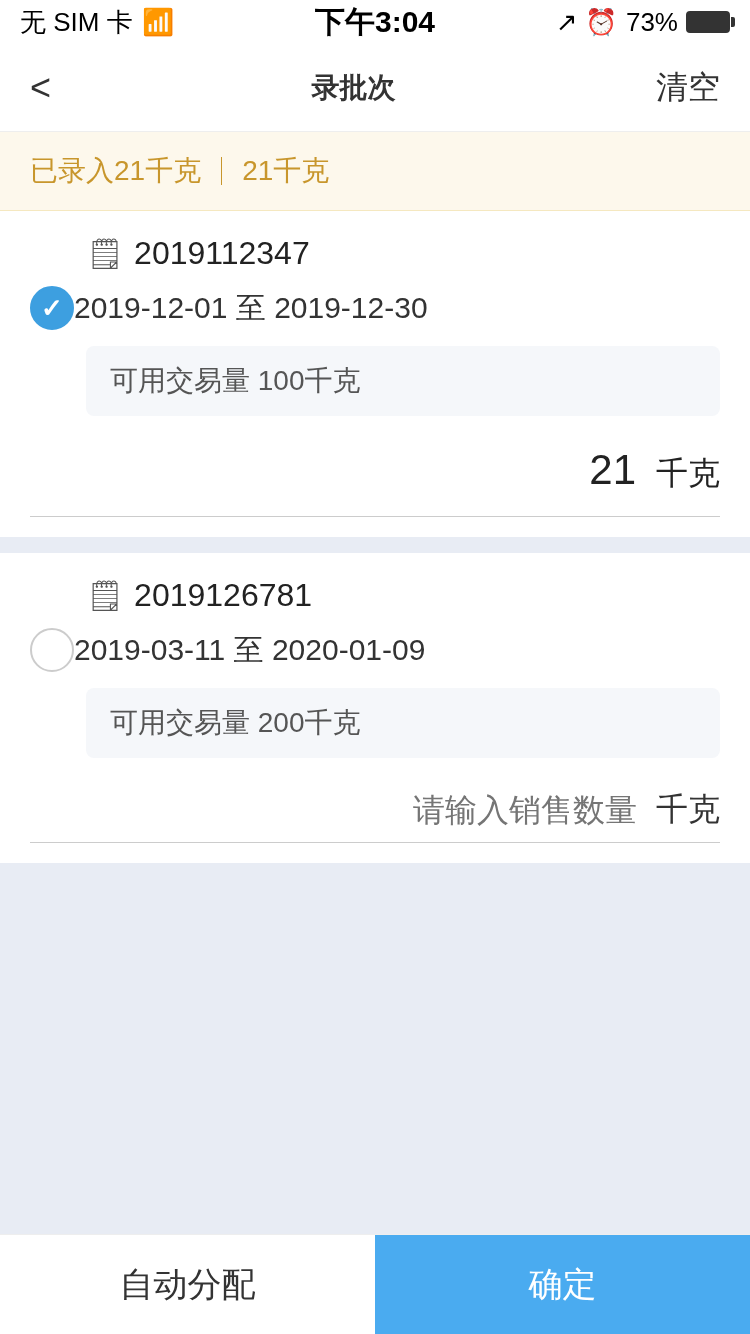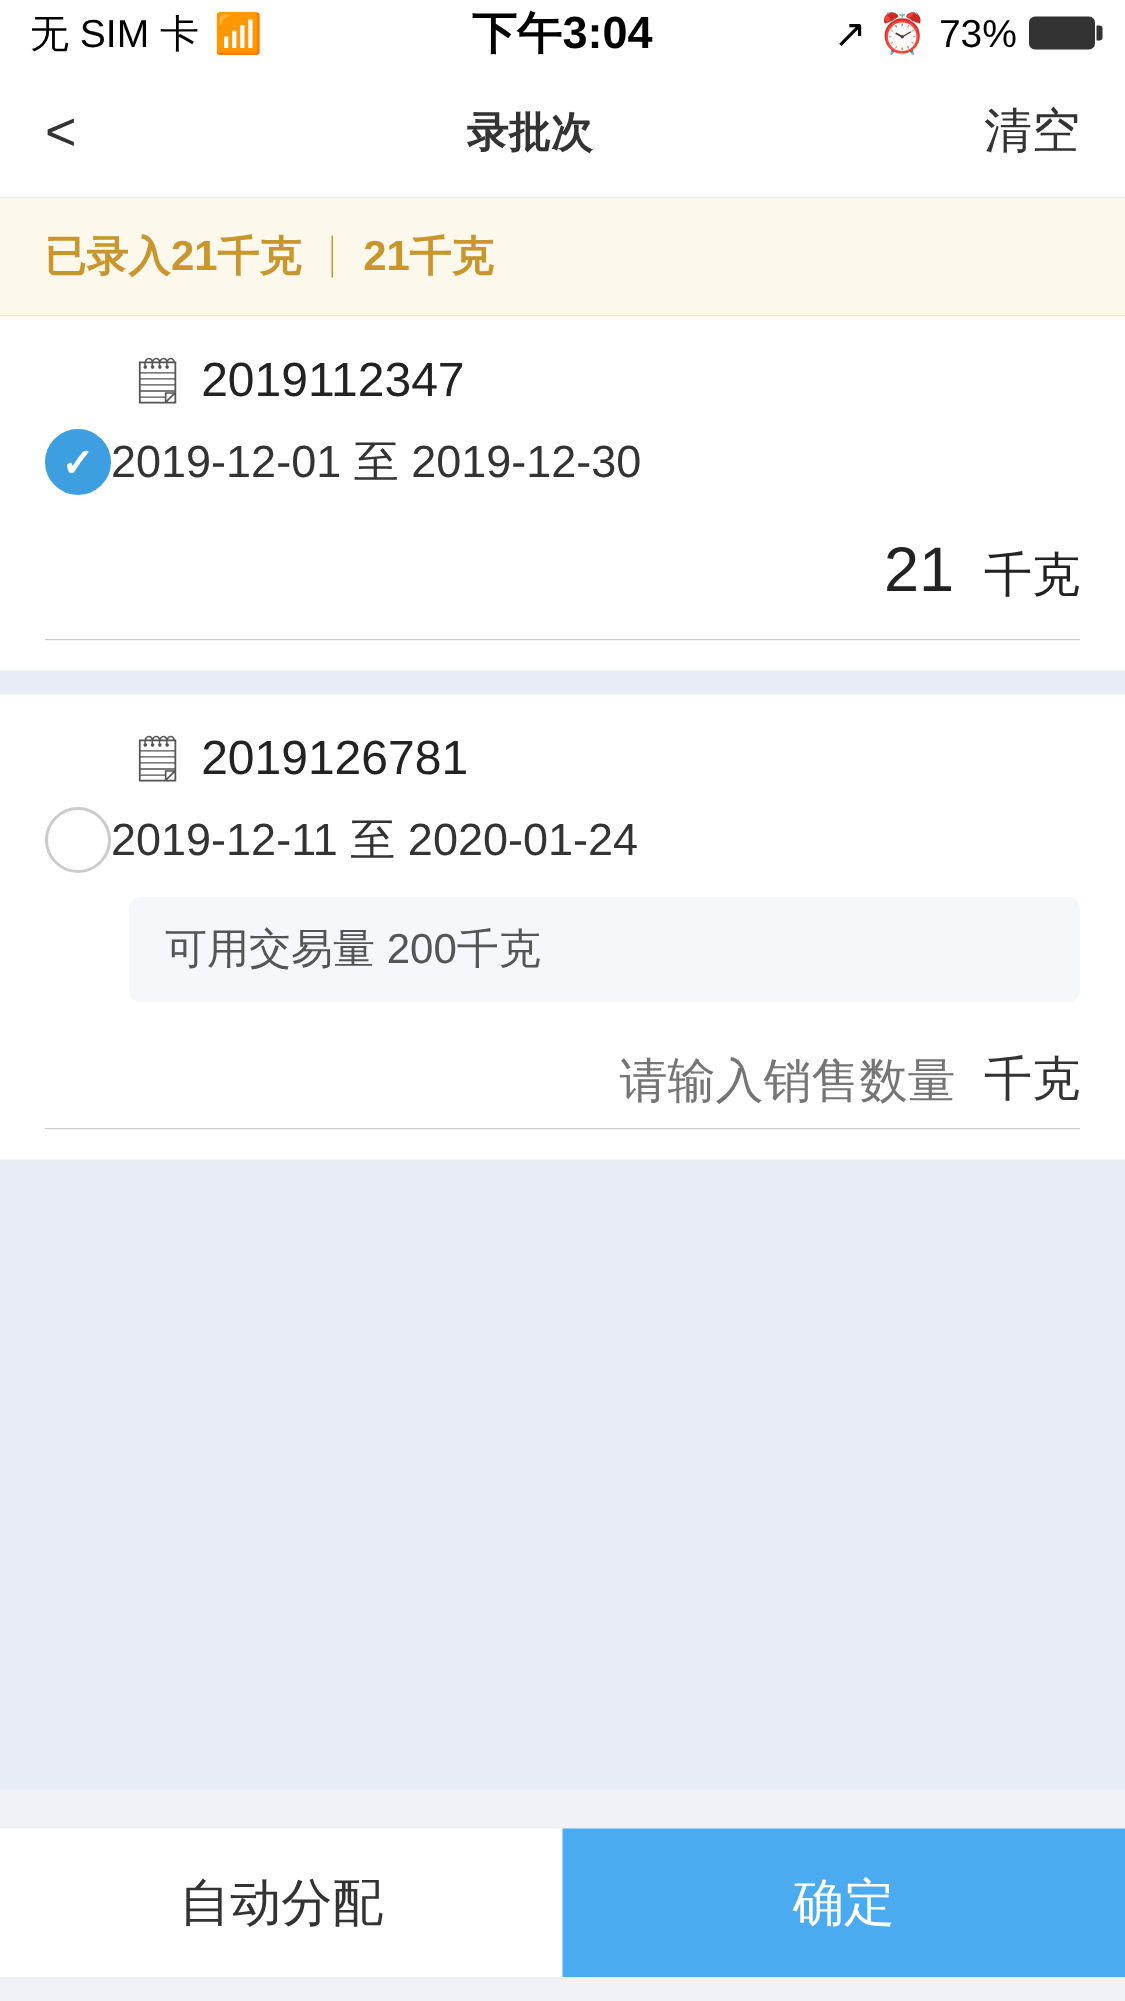--- a/index.html
+++ b/index.html
@@ -95,21 +95,20 @@
       background: #fdf8ec;
       padding: 20px 30px;
       display: flex;
       align-items: center;
       gap: 20px;
       border-bottom: 1px solid #f5e8c0;
     }
     .info-banner-item {
       font-size: 28px;
       color: #c8962c;
-      font-weight: bold;
     }
     .info-banner-divider {
       width: 1px;
       height: 28px;
       background: #c8962c;
     }
 
     
     .batch-card {
       background: #fff;
@@ -224,21 +223,21 @@
     
     .gray-area {
       background: #e8ecf4;
       flex: 1;
       min-height: 420px;
     }
 
     
     .bottom-bar {
       position: fixed;
-      bottom: 16px;
+      bottom: 0;
       left: 0;
       width: 750px;
       height: 100px;
       display: flex;
       background: #fff;
       border-top: 1px solid #eee;
     }
     .btn-auto {
       flex: 1;
       display: flex;
@@ -292,41 +291,42 @@
 <div class="batch-card">
   <div class="batch-card-inner">
     <div class="batch-id-row">
       <span class="batch-icon">🗒</span>
       <span class="batch-id">2019112347</span>
     </div>
     <div class="batch-date-row">
       <div class="radio-circle selected"></div>
       <span class="batch-date">2019-12-01 至 2019-12-30</span>
     </div>
+    <div class="avail-qty-row">可用交易量 100千克</div>
   </div>
 
   <div class="amount-row">
     <input class="amount-input" value="21" style="font-size: 42px; font-weight: 500;">
     <span class="amount-unit">千克</span>
   </div>
   <div class="input-underline"></div>
   <div style="height:20px;background:#fff;"></div>
 </div>
 
 <div class="section-divider"></div>
 
 <div class="batch-card">
   <div class="batch-card-inner">
     <div class="batch-id-row">
       <span class="batch-icon">🗒</span>
       <span class="batch-id">2019126781</span>
     </div>
     <div class="batch-date-row">
       <div class="radio-circle"></div>
-      <span class="batch-date">2019-12-11 至 2020-01-24</span>
+      <span class="batch-date">2019-03-11 至 2020-01-09</span>
     </div>
     <div class="avail-qty-row">可用交易量 200千克</div>
   </div>
 
   <div class="qty-input-row">
     <input type="text" style="border: none; outline: none; font-size: 32px; color: rgb(192, 197, 204); text-align: right; flex: 1 1 0%; background: transparent;" placeholder="请输入销售数量">
     <span class="qty-unit">千克</span>
   </div>
   <div class="input-underline"></div>
   <div style="height:20px;background:#fff;"></div>

